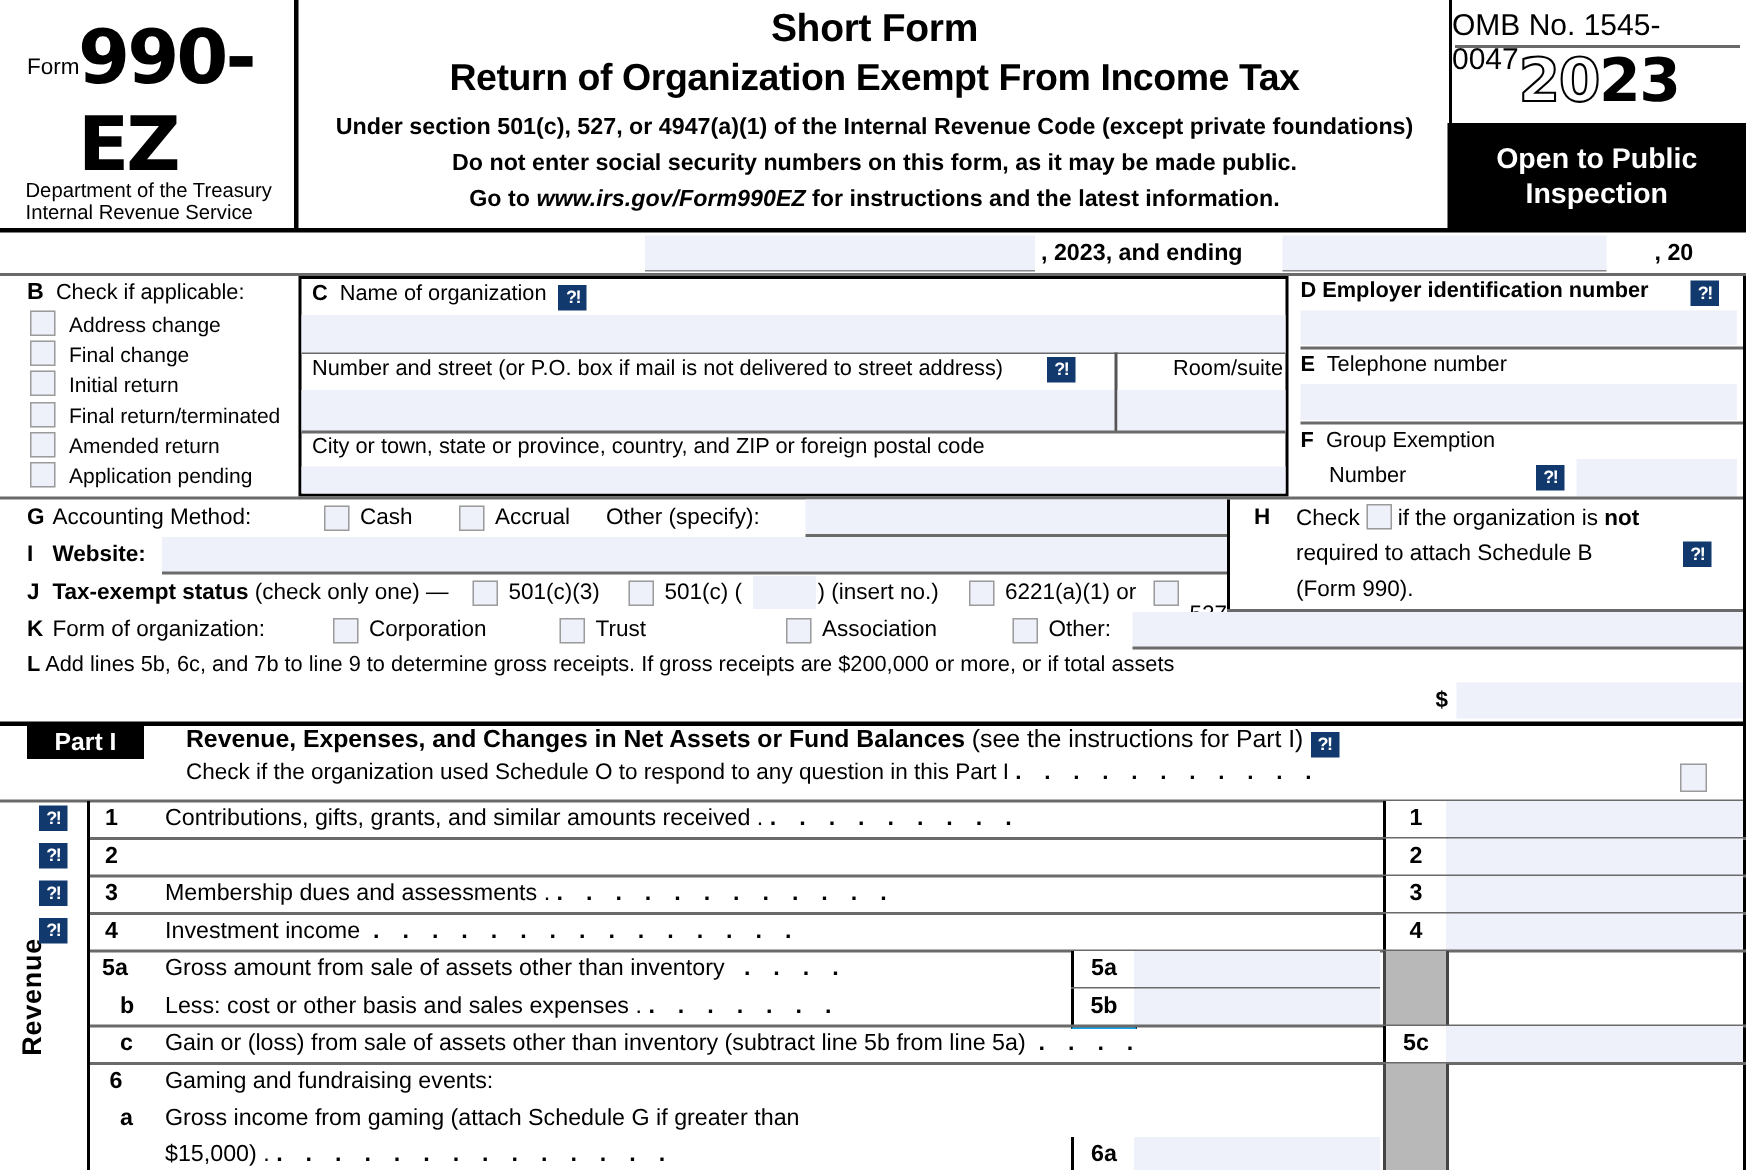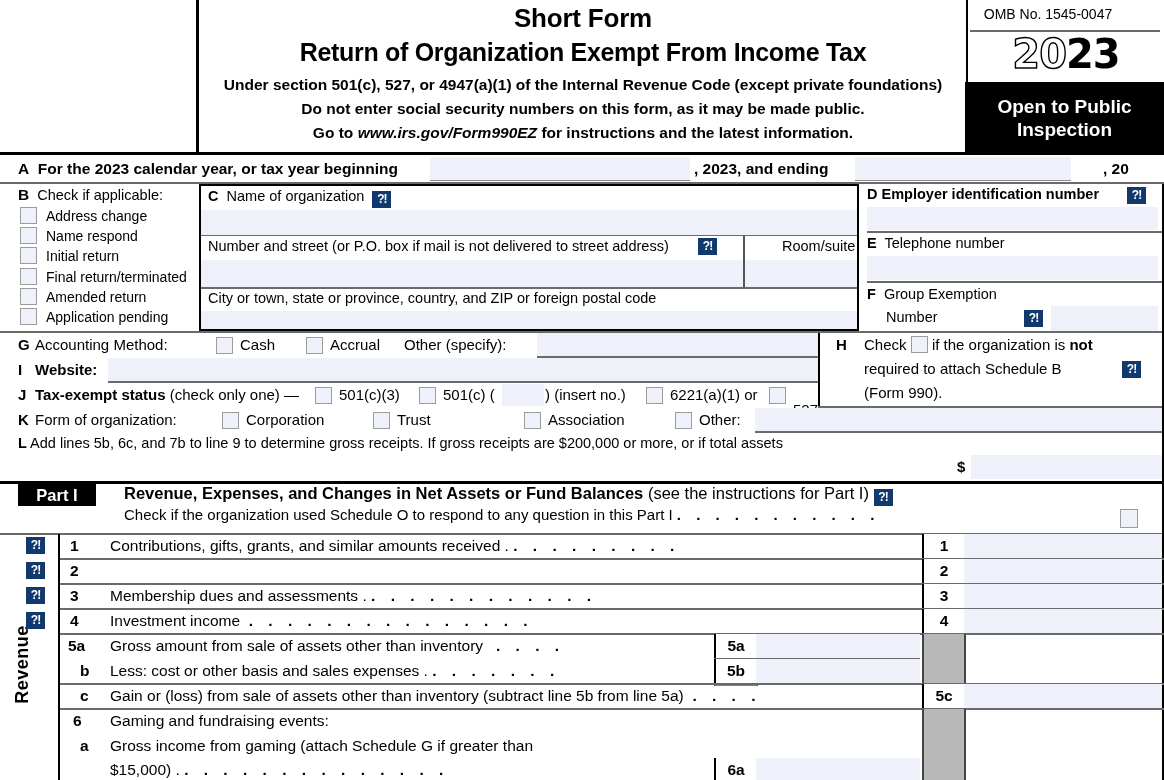--- a/index.html
+++ b/index.html
@@ -41,21 +41,21 @@
   .vrule1{position:absolute;left:196px;top:0;width:2.5px;height:152px;background:#000;}
 
   .hdr-mid{position:absolute;left:200px;top:0;width:766px;height:152px;text-align:center;}
   .t-short{font-size:26px;font-weight:bold;margin-top:3px;letter-spacing:-.2px;}
   .t-main{font-size:25px;font-weight:bold;margin-top:4px;letter-spacing:-.3px;}
   .t-sub{font-size:15.5px;font-weight:bold;margin-top:9px;}
   .t-sub2{font-size:15.5px;font-weight:bold;margin-top:6px;}
 
   .vrule2{position:absolute;left:966px;top:0;width:2px;height:152px;background:#000;}
   .hdr-right{position:absolute;left:968px;top:0;width:196px;height:155px;}
-  .omb{position:absolute;left:0;top:6px;width:160px;text-align:center;font-size:14px;}
+  .omb{position:absolute;left:0;top:6px;width:160px;text-align:left;font-size:20px;}
   .ombline{position:absolute;left:2px;top:30px;width:190px;height:1.5px;background:#6a6a6a;}
   .yearwrap{position:absolute;left:0;top:31px;width:196px;text-align:center;
             font-size:40px;font-weight:bold;font-family:"DejaVu Sans",sans-serif;letter-spacing:-1px;}
   .y20{color:#fff;-webkit-text-stroke:1.4px #000;}
   .y23{color:#000;}
   .otpi{position:absolute;left:965px;top:82px;width:199px;height:72px;background:#000;color:#fff;
         display:flex;align-items:center;justify-content:center;text-align:center;
         font-size:19px;font-weight:bold;line-height:23px;}
   .hdrbar{position:absolute;left:0;top:152px;width:1164px;height:3px;background:#000;}
 
@@ -130,20 +130,28 @@
   .vlabel{position:absolute;left:-58px;top:120px;width:160px;text-align:center;
           transform:rotate(-90deg);font-size:18px;font-weight:bold;letter-spacing:.5px;}
   .rightedge{position:absolute;left:1162px;top:184px;width:2px;height:596px;background:#000;}
 </style>
 </head>
 <body>
 
 <div class="page">
 
   <div class="hdr">
+    <div class="hdr-left">
+      <div class="formword">Form</div>
+      <div class="formno">990-EZ</div>
+      <div class="dept">
+        <span>Department of the Treasury</span><br>
+        <span>Internal Revenue Service</span>
+      </div>
+    </div>
     <div class="vrule1"></div>
 
     <div class="hdr-mid">
       <div class="t-short">Short Form</div>
       <div class="t-main">Return of Organization Exempt From Income Tax</div>
       <div class="t-sub">Under section 501(c), 527, or 4947(a)(1) of the Internal Revenue Code (except private foundations)</div>
       <div class="t-sub2">Do not enter social security numbers on this form, as it may be made public.</div>
       <div class="t-sub2"><span>Go to </span><span class="i b">www.irs.gov/Form990EZ</span><span> for instructions and the latest information.</span></div>
     </div>
 
@@ -153,33 +161,32 @@
       <div class="ombline"></div>
       <div class="yearwrap"><span class="y20">20</span><span class="y23">23</span></div>
     </div>
     <div class="otpi">
       <div><span>Open to Public</span><br><span>Inspection</span></div>
     </div>
     <div class="hdrbar"></div>
   </div>
 
   <div class="rowA">
-    <div class="lab"><span>A</span>&nbsp; <span>For the 2023 calendar year, or tax year beginning</span></div>
     <div class="f1 fld"></div>
     <div class="m1">, 2023, and ending</div>
     <div class="f2 fld"></div>
     <div class="m2">, 20</div>
   </div>
   <div class="rowAline"></div>
 
   <div class="blkB">
     <div class="bt"><b>B</b>&nbsp; <span>Check if applicable:</span></div>
     <div class="cklist">
       <div class="ckrow"><span class="cbox"></span><span>Address change</span></div>
-      <div class="ckrow"><span class="cbox"></span><span>Name respond</span></div>
+      <div class="ckrow"><span class="cbox"></span><span>Final change</span></div>
       <div class="ckrow"><span class="cbox"></span><span>Initial return</span></div>
       <div class="ckrow"><span class="cbox"></span><span>Final return/terminated</span></div>
       <div class="ckrow"><span class="cbox"></span><span>Amended return</span></div>
       <div class="ckrow"><span class="cbox"></span><span>Application pending</span></div>
     </div>
   </div>
 
   <div class="blkC">
     <div class="cseg" style="height:50px;">
       <div class="cap"><b>C</b>&nbsp; <span>Name of organization</span> &nbsp;<span class="help">?!</span></div>

